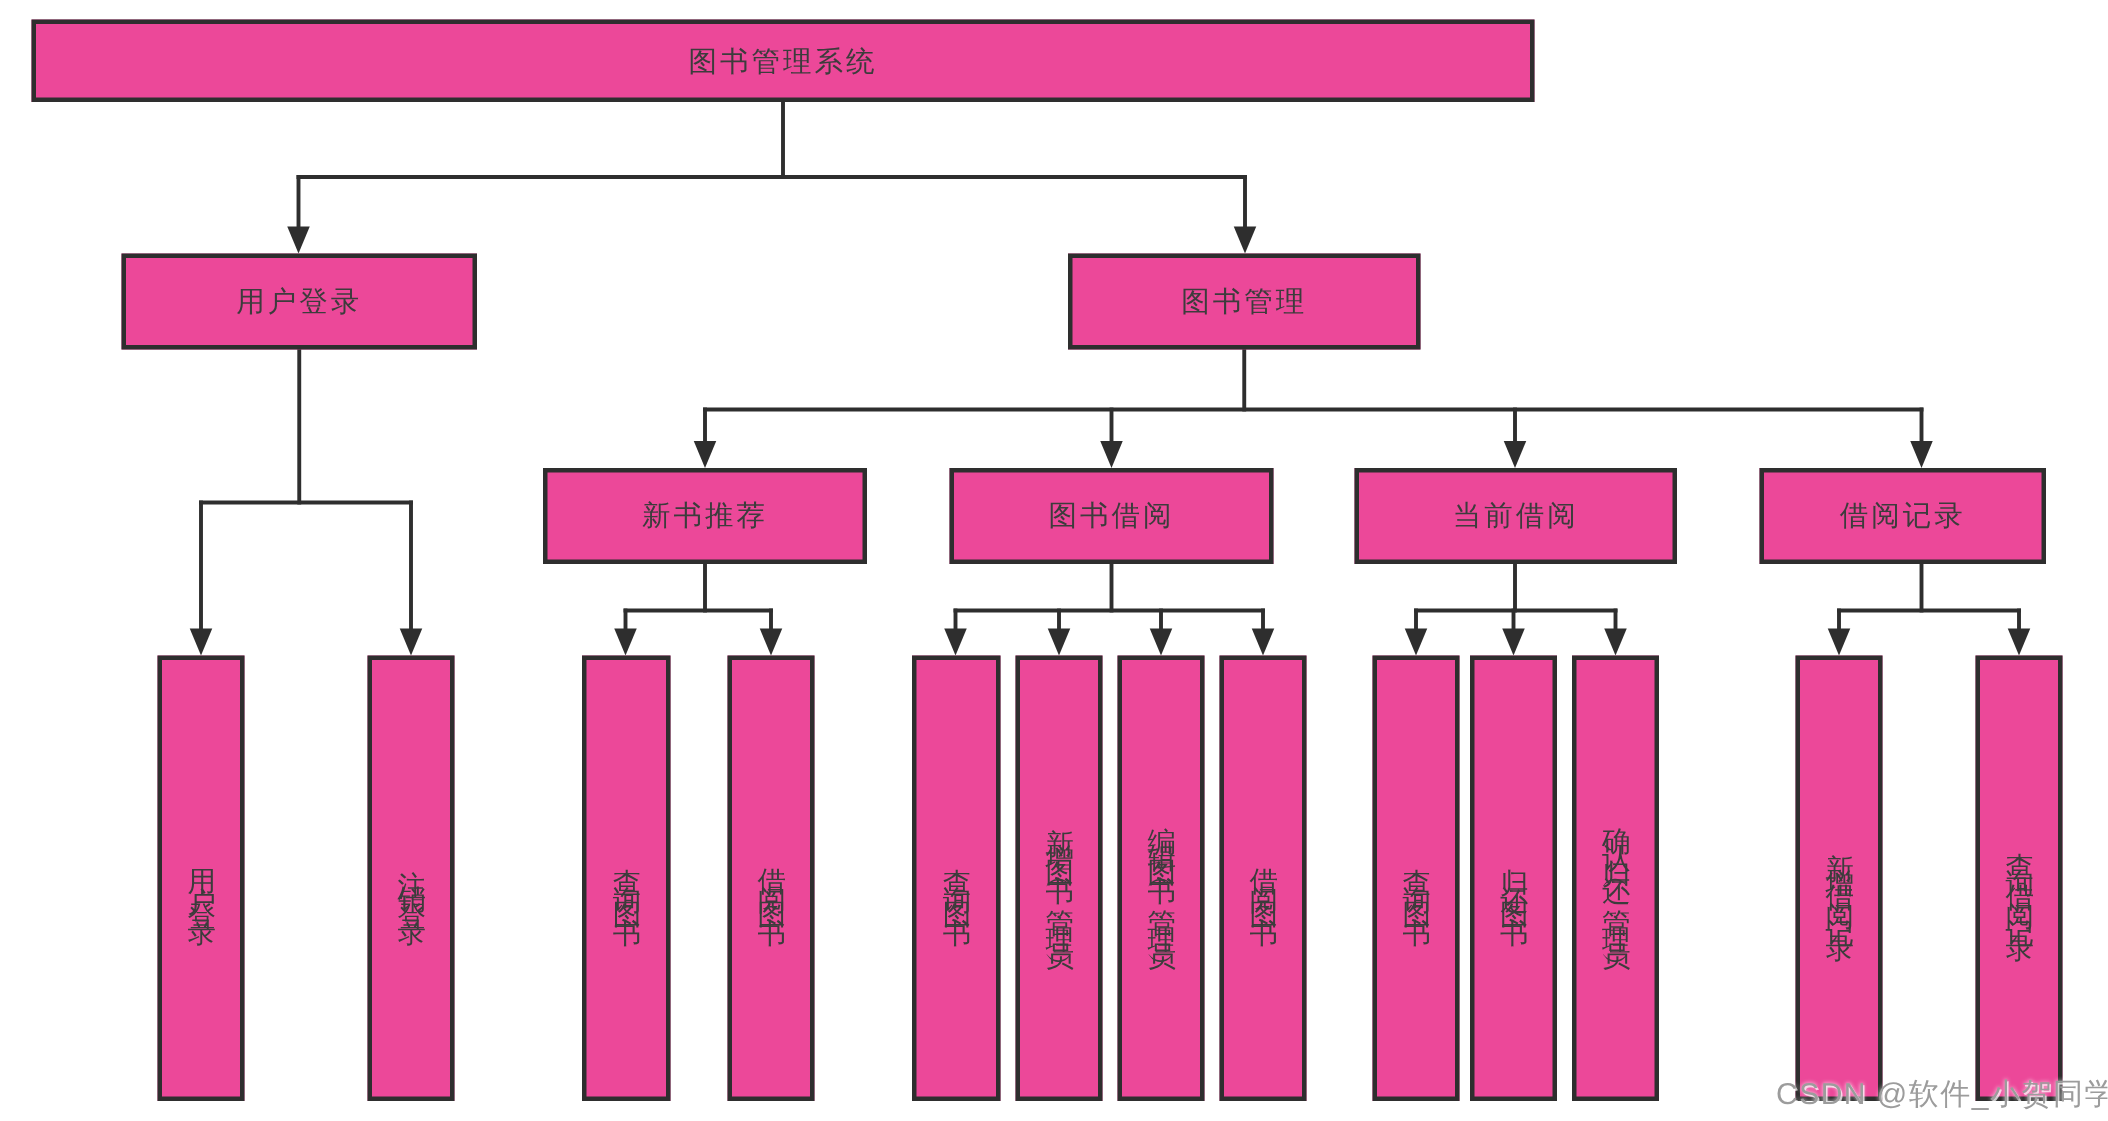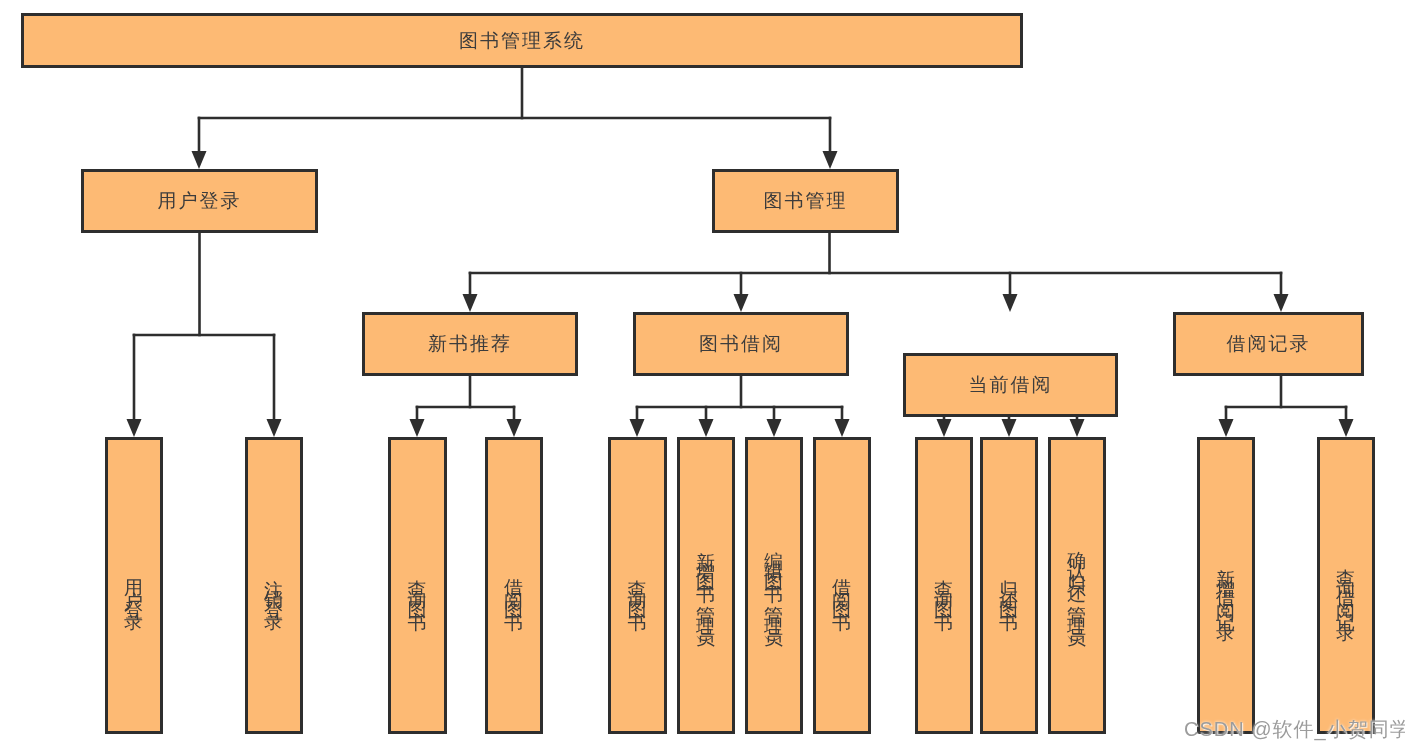--- a/index.html
+++ b/index.html
@@ -20,21 +20,21 @@
   svg.connectors { position: absolute; left: 0; top: 0; width: 1405px; height: 747px; }
   .connectors line {
     stroke: var(--line);
     stroke-width: 2.6;
     stroke-linecap: square;
   }
   .connectors polygon { fill: var(--line); stroke: none; }
   .box {
     position: absolute;
     box-sizing: border-box;
-    background: #fdba74;
+    background: #ec4899;
     border: 3px solid var(--line);
     color: var(--text);
     display: flex;
     align-items: center;
     justify-content: center;
   }
   .hbox {
     font-size: 19px;
     letter-spacing: 2px;
     white-space: nowrap;
@@ -119,25 +119,25 @@
     <line x1="1226" y1="407" x2="1346" y2="407"></line>
     <line x1="1226" y1="407" x2="1226" y2="421"></line>
       <polygon points="1218.5,419 1233.5,419 1226,437"></polygon>
     <line x1="1346" y1="407" x2="1346" y2="421"></line>
       <polygon points="1338.5,419 1353.5,419 1346,437"></polygon>
   </svg>
 
   <div class="box hbox" style="left:21px; top:13px; width:1002px; height:55px;">图书管理系统</div>
 
   <div class="box hbox" style="left:81px; top:169px; width:237px; height:64px;">用户登录</div>
-  <div class="box hbox" style="left:712px; top:169px; width:187px; height:64px;">图书管理</div>
+  <div class="box hbox" style="left:712px; top:169px; width:235px; height:64px;">图书管理</div>
 
   <div class="box hbox" style="left:362px; top:312px; width:216px; height:64px;">新书推荐</div>
   <div class="box hbox" style="left:633px; top:312px; width:216px; height:64px;">图书借阅</div>
-  <div class="box hbox" style="left:903px; top:312px; width:215px; height:64px;margin-top:41px;">当前借阅</div>
+  <div class="box hbox" style="left:903px; top:312px; width:215px; height:64px;">当前借阅</div>
   <div class="box hbox" style="left:1173px; top:312px; width:191px; height:64px;">借阅记录</div>
 
   <div class="box vbox" style="left:105px; top:437px; width:58px; height:297px;">用户登录</div>
   <div class="box vbox" style="left:245px; top:437px; width:58px; height:297px;">注销登录</div>
 
   <div class="box vbox" style="left:388px; top:437px; width:59px; height:297px;">查询图书</div>
   <div class="box vbox" style="left:485px; top:437px; width:58px; height:297px;">借阅图书</div>
 
   <div class="box vbox" style="left:608px; top:437px; width:59px; height:297px;">查询图书</div>
   <div class="box vbox" style="left:677px; top:437px; width:58px; height:297px;">新增图书（管理员）</div>

